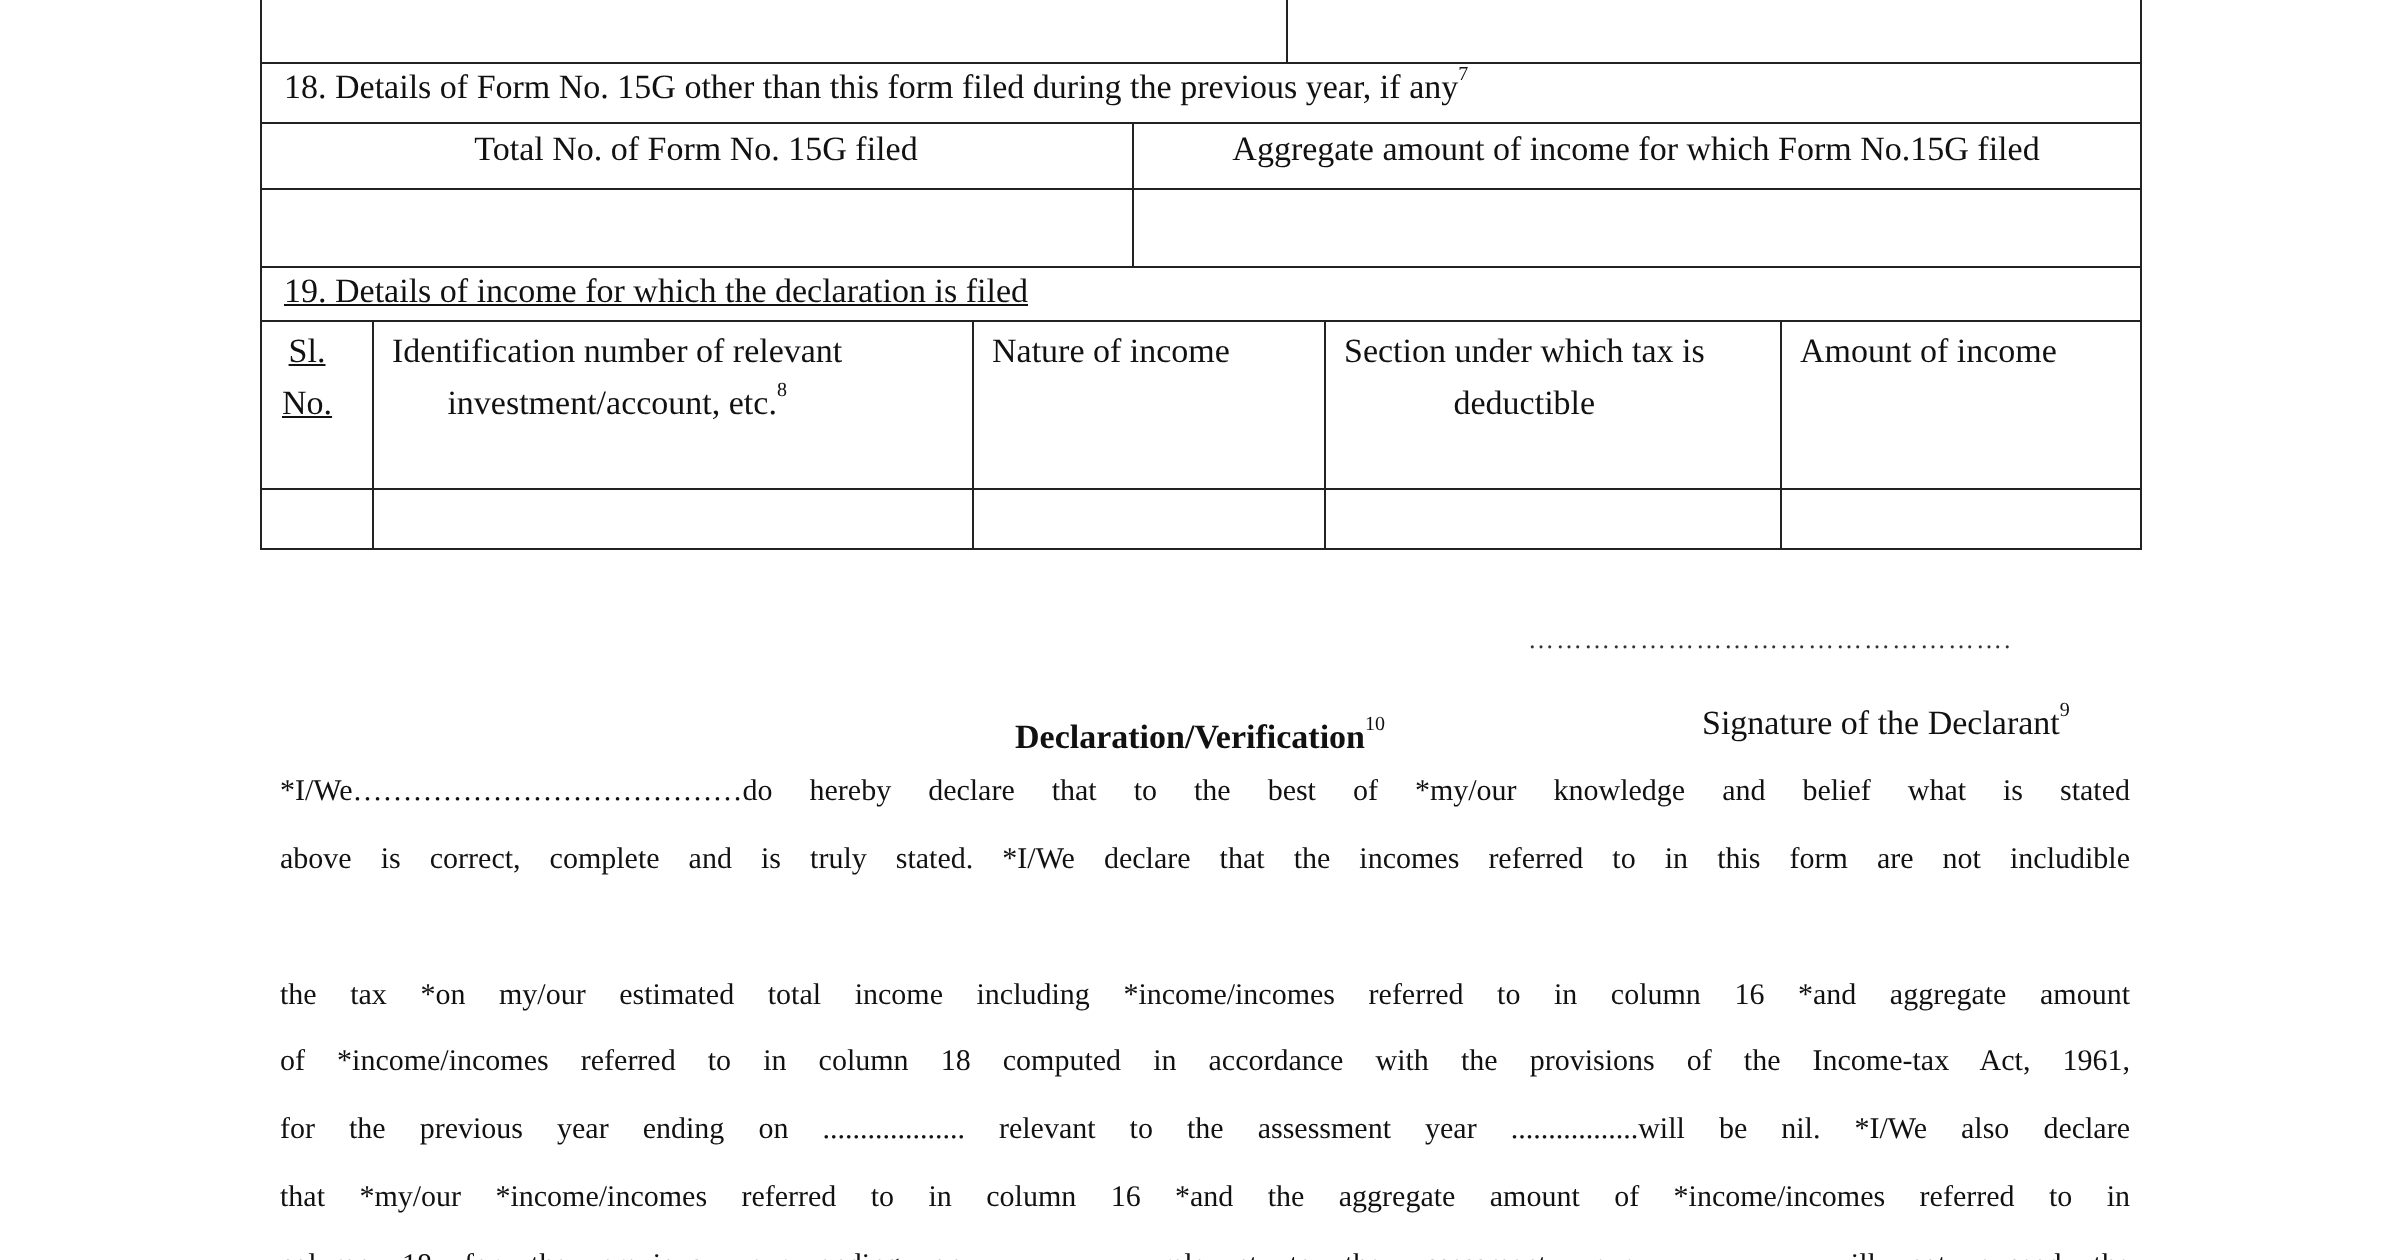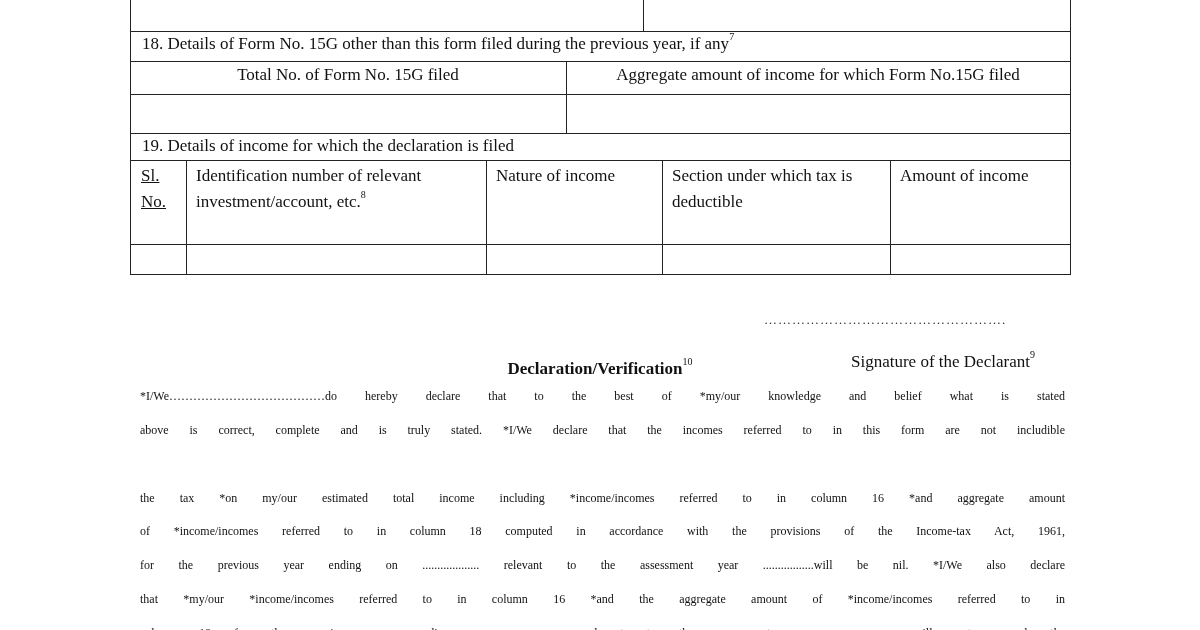--- a/index.html
+++ b/index.html
@@ -4,25 +4,25 @@
   <style>
     html, body { margin: 0; padding: 0; }
     body {
       width: 1200px; height: 630px; overflow: hidden; background: #ffffff;
       font-family: "Liberation Serif", "DejaVu Serif", serif; color: #111;
       position: relative;
     }
     .page { position: absolute; left: 0; top: 0; width: 1200px; height: 630px; }
     .hline { position: absolute; height: 0; border-top: 1.5px solid #222; }
     .vline { position: absolute; width: 0; border-left: 1.5px solid #222; }
-    .txt { position: absolute; font-size: 17px; line-height: 20px; white-space: nowrap; }
+    .txt { position: absolute; font-size: 17px; line-height: 20px; white-space: nowrap; text-align: center; }
     sup { font-size: 10px; line-height: 0; position: relative; top: -2px; vertical-align: super; }
     .center { text-align: center; }
     .bold { font-weight: bold; }
-    .para-line { position: absolute; left: 140px; width: 925px; font-size: 12px; line-height: 20px; white-space: nowrap; text-align: justify; text-align-last: justify; }
+    .para-line { position: absolute; left: 140px; width: 925px; font-size: 15px; line-height: 20px; white-space: nowrap; text-align: justify; text-align-last: justify; }
     .para-line.last { text-align-last: justify; }
   </style>
 </head>
 <body>
 
 <div class="page">
 
   <div class="vline" style="left:130px; top:0; height:275px;"></div>
   <div class="vline" style="left:1070px; top:0; height:275px;"></div>
 
@@ -36,21 +36,21 @@
 
   <div class="vline" style="left:566px; top:61px; height:72px;"></div>
   <div class="txt center" style="left:130px; top:65px; width:436px;">Total No. of Form No. 15G filed</div>
   <div class="txt center" style="left:566px; top:65px; width:504px;">Aggregate amount of income for which Form No.15G filed</div>
   <div class="hline" style="left:130px; top:94px; width:941px;"></div>
 
   <div style="position:absolute; left:132px; top:96px; width:432px; height:36px;"></div>
   <div style="position:absolute; left:568px; top:96px; width:500px; height:36px;"></div>
   <div class="hline" style="left:130px; top:133px; width:941px;"></div>
 
-  <div class="txt" style="left:142px; top:136px;">19. Details of income for which the declaration is filed</div>
+  <div class="txt" style="left:142px; top:136px;text-decoration:underline;">19. Details of income for which the declaration is filed</div>
   <div class="hline" style="left:130px; top:160px; width:941px;"></div>
 
   <div class="vline" style="left:186px; top:160px; height:115px;"></div>
   <div class="vline" style="left:486px; top:160px; height:115px;"></div>
   <div class="vline" style="left:662px; top:160px; height:115px;"></div>
   <div class="vline" style="left:890px; top:160px; height:115px;"></div>
 
   <div class="txt" style="left:141px; top:163px; line-height:26px;text-decoration:underline;">
     <div>Sl.</div>
     <div>No.</div>

